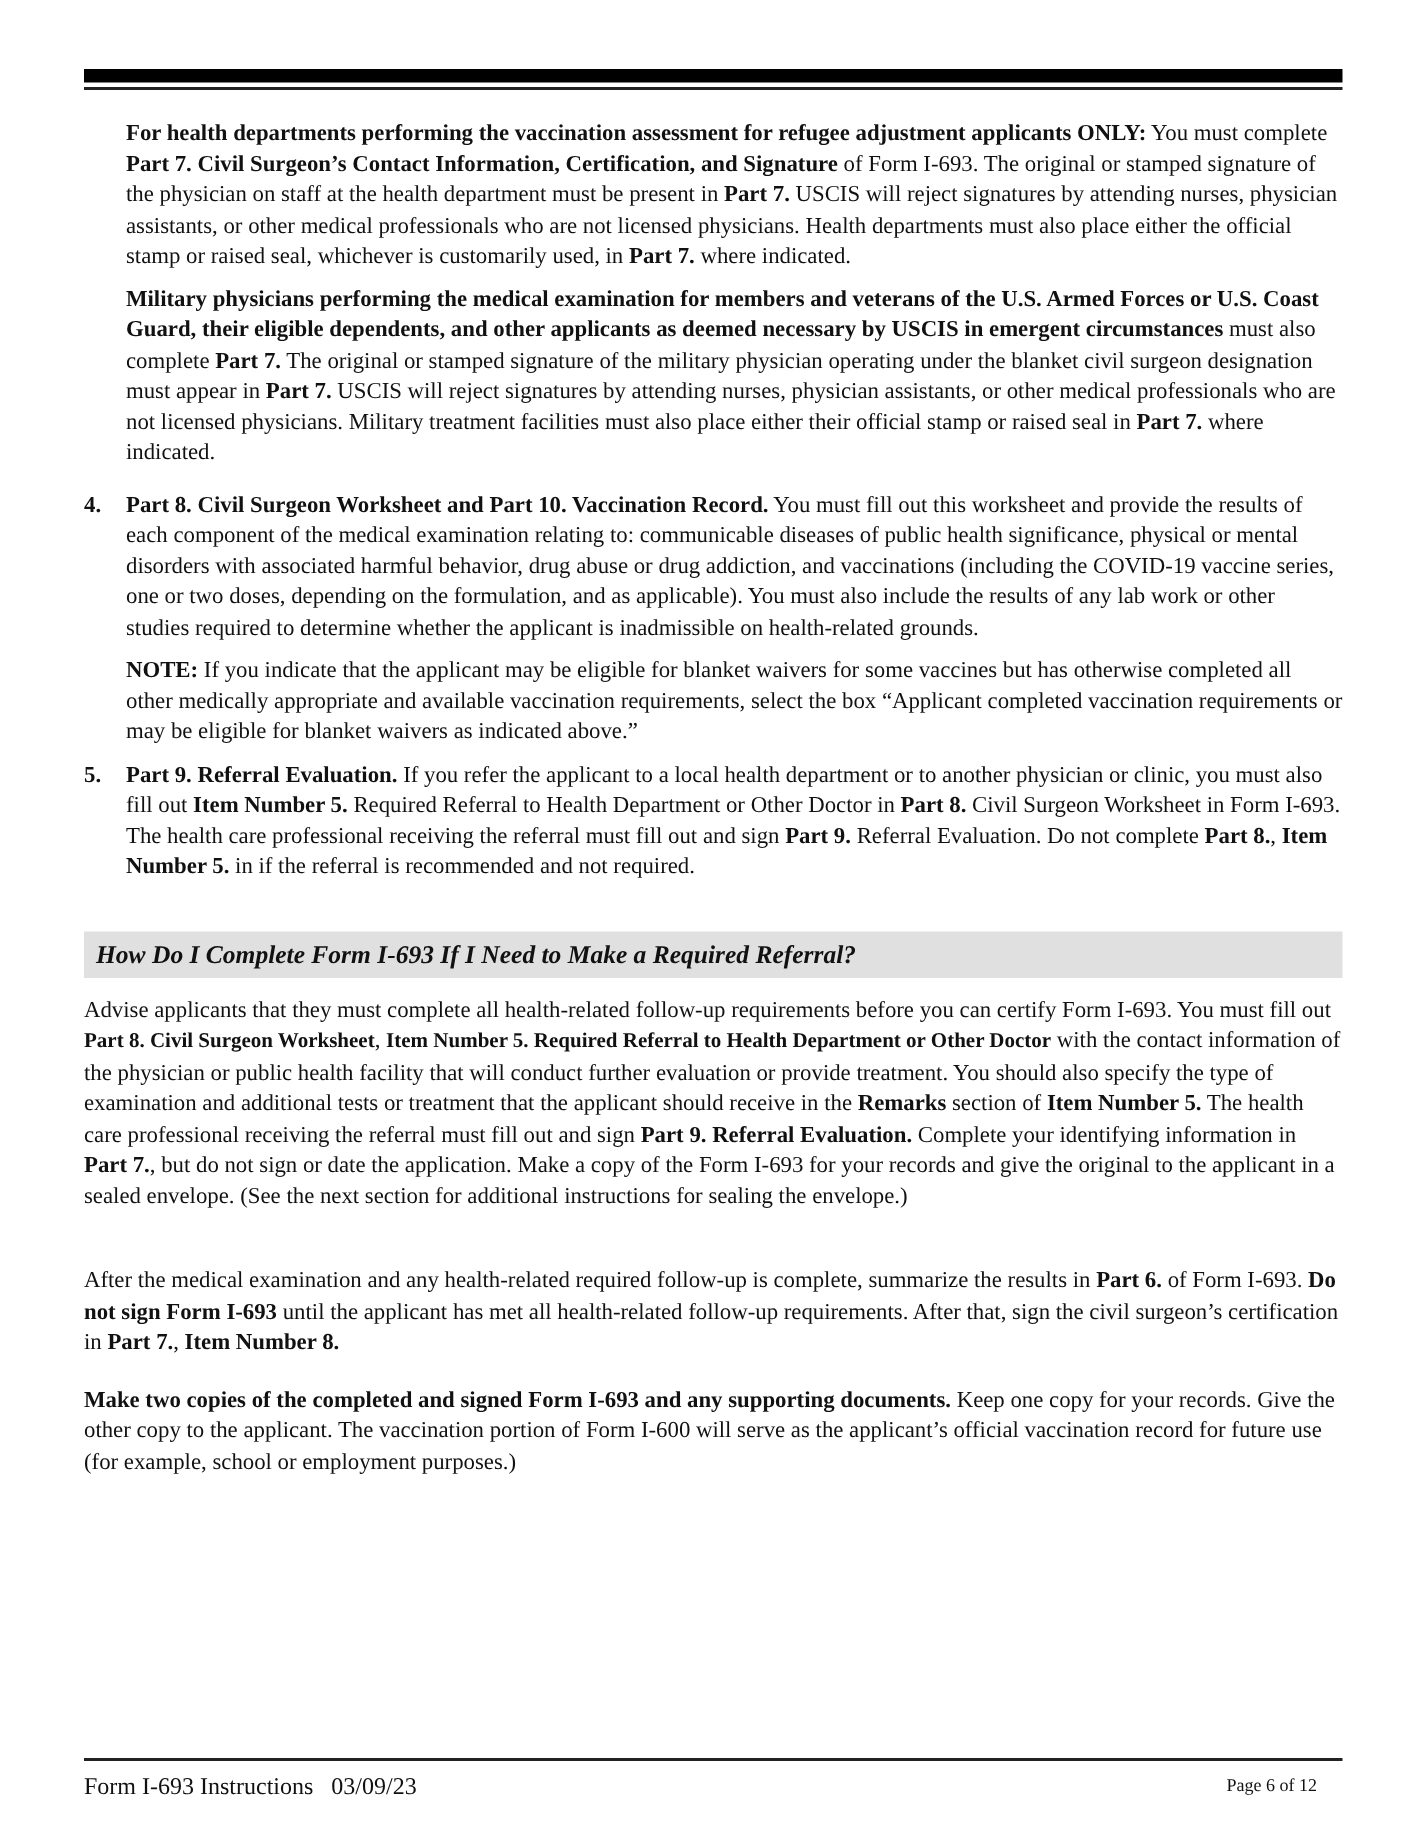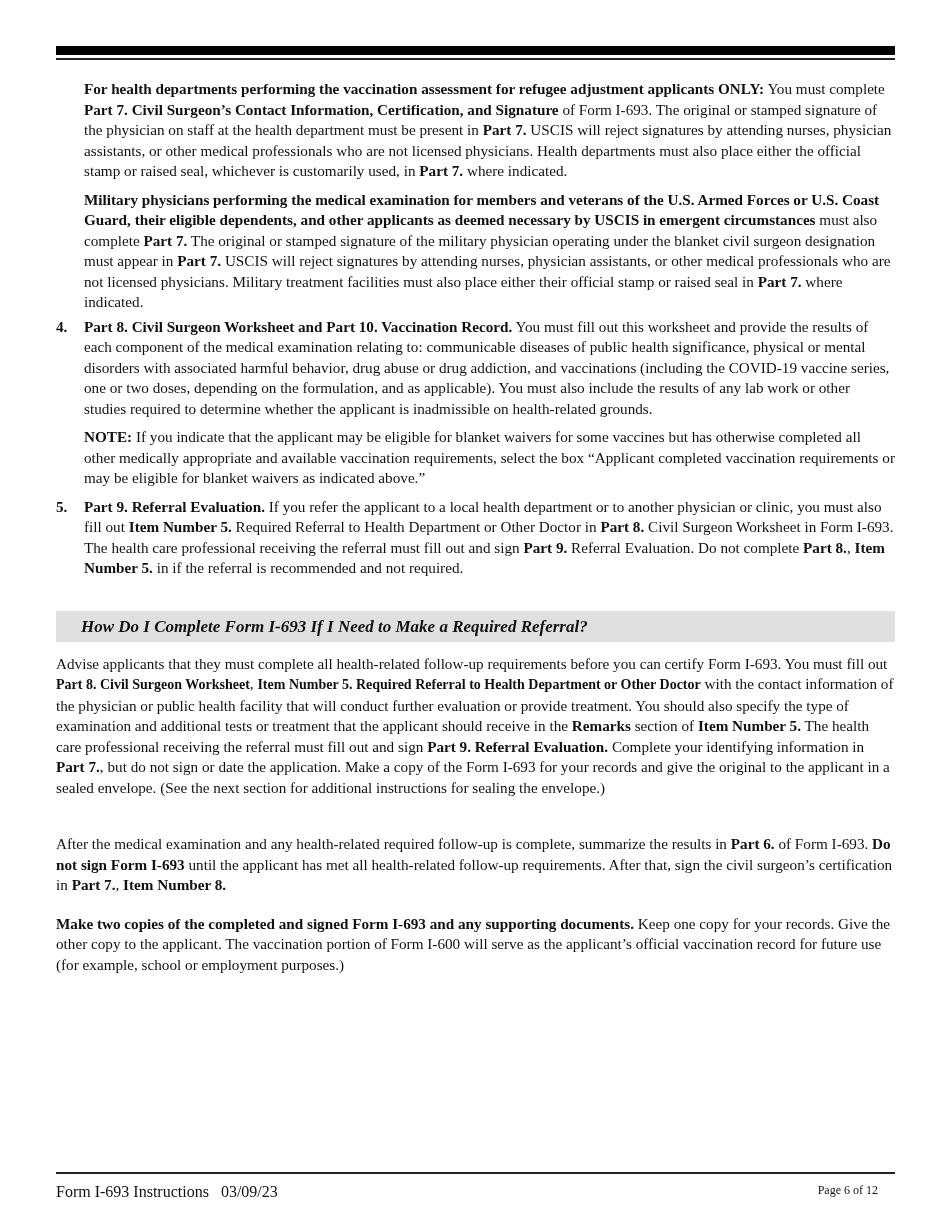--- a/index.html
+++ b/index.html
@@ -11,40 +11,40 @@
   .top-rule-thick { position: absolute; left: 56px; top: 46px; width: 839px; height: 9px; background: #000; }
   .top-rule-thin { position: absolute; left: 56px; top: 58px; width: 839px; height: 2px; background: #222; }
   .content { position: absolute; left: 56px; top: 79px; width: 839px; }
   p { margin: 0; font-size: 15.2px; line-height: 20.5px; }
   .indent { margin-left: 28px; }
   .para-gap { margin-bottom: 8px; }
   .item { position: relative; padding-left: 28px; margin-bottom: 8px; }
   .item .num { position: absolute; left: 0; top: 0; font-weight: bold; font-size: 15.2px; line-height: 20.5px; }
   b { font-weight: bold; }
   .section-head {
-    background: #e0e0e0; padding: 4px 25px; margin: 0;
+    background: #e0e0e0; padding: 4px 8px; margin: 0;
     font-weight: bold; font-style: italic; font-size: 17px; line-height: 23px;
   }
   .bottom-rule { position: absolute; left: 56px; top: 1172px; width: 839px; height: 2px; background: #222; }
   .footer-left { position: absolute; left: 56px; top: 1183px; font-size: 16px; }
   .footer-right { position: absolute; right: 72px; top: 1183px; font-size: 12px; }
 </style>
 </head>
 <body>
 
 <div class="top-rule-thick"></div>
 <div class="top-rule-thin"></div>
 
 <div class="content">
 
   <p class="indent para-gap">
     <b>For health departments performing the vaccination assessment for refugee adjustment applicants ONLY:</b><span>  You must complete </span><b>Part 7. Civil Surgeon’s Contact Information, Certification, and Signature</b><span> of Form I-693.  The original or stamped signature of the physician on staff at the health department must be present in </span><b>Part 7.</b><span>  USCIS will reject signatures by attending nurses, physician assistants, or other medical professionals who are not licensed physicians.  Health departments must also place either the official stamp or raised seal, whichever is customarily used, in </span><b>Part 7.</b><span> where indicated.</span>
   </p>
 
-  <p class="indent" style="margin-bottom:4px;">
+  <p class="indent" style="margin-bottom:14px;">
     <b>Military physicians performing the medical examination for members and veterans of the U.S. Armed Forces or U.S. Coast Guard, their eligible dependents, and other applicants as deemed necessary by USCIS in emergent circumstances</b><span> must also complete </span><b>Part 7.</b><span>  The original or stamped signature of the military physician operating under the blanket civil surgeon designation must appear in </span><b>Part 7.</b><span>  USCIS will reject signatures by attending nurses, physician assistants, or other medical professionals who are not licensed physicians.  Military treatment facilities must also place either their official stamp or raised seal in </span><b>Part 7.</b><span> where indicated.</span>
   </p>
 
   <div class="item">
     <span class="num">4.</span>
     <p class="para-gap">
       <b>Part 8. Civil Surgeon Worksheet and Part 10. Vaccination Record.</b><span>  You must fill out this worksheet and provide the results of each component of the medical examination relating to:  communicable diseases of public health significance, physical or mental disorders with associated harmful behavior, drug abuse or drug addiction, and vaccinations (including the COVID-19 vaccine series, one or two doses, depending on the formulation, and as applicable).  You must also include the results of any lab work or other studies required to determine whether the applicant is inadmissible on health-related grounds.</span>
     </p>
     <p>
       <b>NOTE:</b><span>  If you indicate that the applicant may be eligible for blanket waivers for some vaccines but has otherwise completed all other medically appropriate and available vaccination requirements, select the box “Applicant completed vaccination requirements or may be eligible for blanket waivers as indicated above.”</span>

